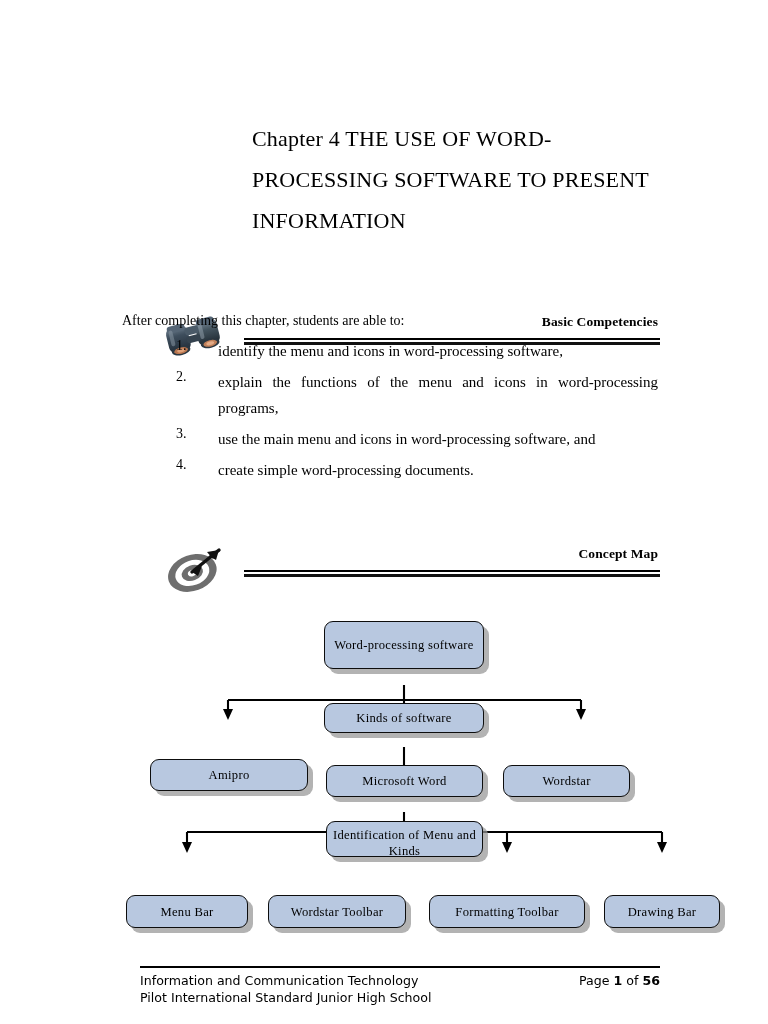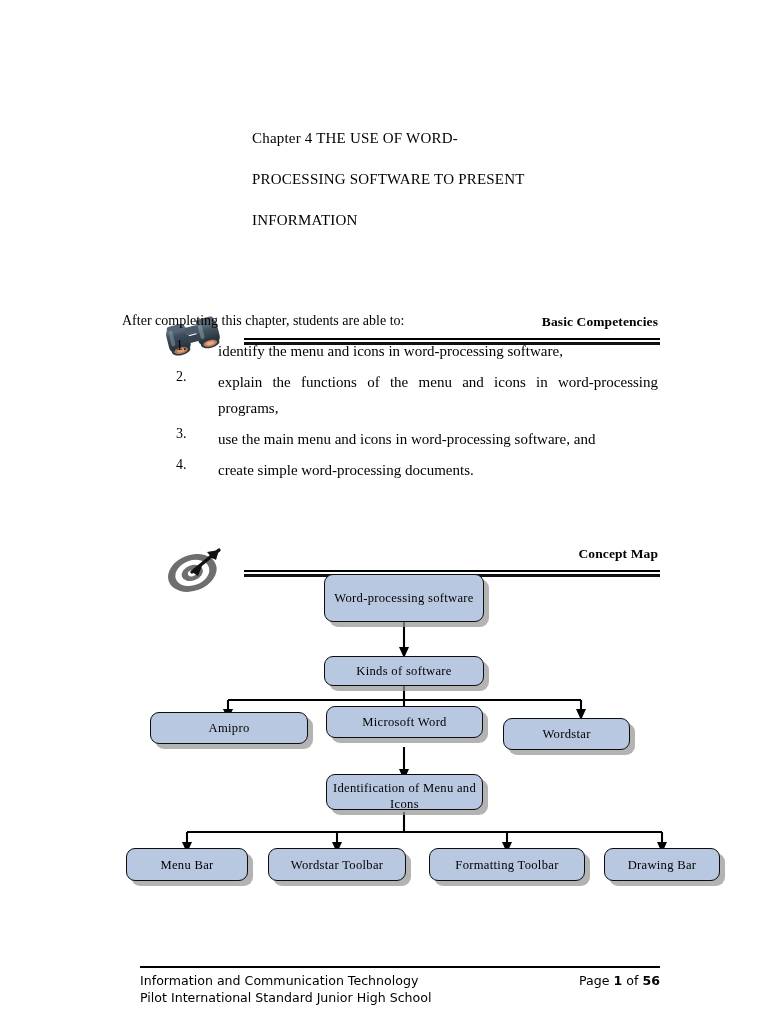--- a/index.html
+++ b/index.html
@@ -24,21 +24,21 @@
   }
 
   
   .title-block {
     position: absolute;
     left: 252px;
     top: 118px;
     width: 412px;
   }
   .title-line {
-    font-size: 15px;
+    font-size: 22px;
     line-height: 41px;
     letter-spacing: 0.2px;
     white-space: nowrap;
   }
 
   
   .section-head {
     position: absolute;
     left: 140px;
     width: 520px;
@@ -133,20 +133,21 @@
     border-radius: 9px;
     box-shadow: 5px 5px 0 rgba(150,150,150,0.72);
     display: flex;
     align-items: center;
     justify-content: center;
     text-align: center;
     font-size: 12.6px;
     line-height: 16px;
     letter-spacing: 0.3px;
     overflow: visible;
+    margin-top: 47px;
   }
   .node span { display: block; width: 100%; }
 
   
   .footer-rule {
     position: absolute;
     left: 140px;
     top: 966px;
     width: 520px;
     height: 2px;
@@ -315,29 +316,29 @@
       <span>Word-processing software</span>
     </div>
 
     <div class="node" style="left:324px; top:96px; width:160px; height:30px;">
       <span>Kinds of software</span>
     </div>
 
     <div class="node" style="left:150px; top:152px; width:158px; height:32px;">
       <span>Amipro</span>
     </div>
-    <div class="node" style="left:326px; top:146px; width:157px; height:32px;text-align:center;">
+    <div class="node" style="left:326px; top:158px; width:157px; height:32px;text-align:center;">
       <span>Microsoft Word</span>
     </div>
     <div class="node" style="left:503px; top:158px; width:127px; height:32px;">
       <span>Wordstar</span>
     </div>
 
     <div class="node" style="left:326px; top:214px; width:157px; height:36px; align-items:flex-start; padding-top:5px;">
-      <span>Identification of Menu and Icons</span>
+      <span>Identification of Menu and Kinds</span>
     </div>
 
     <div class="node" style="left:126px; top:288px; width:122px; height:33px;">
       <span>Menu Bar</span>
     </div>
     <div class="node" style="left:268px; top:288px; width:138px; height:33px;">
       <span>Wordstar Toolbar</span>
     </div>
     <div class="node" style="left:429px; top:288px; width:156px; height:33px;">
       <span>Formatting Toolbar</span>

